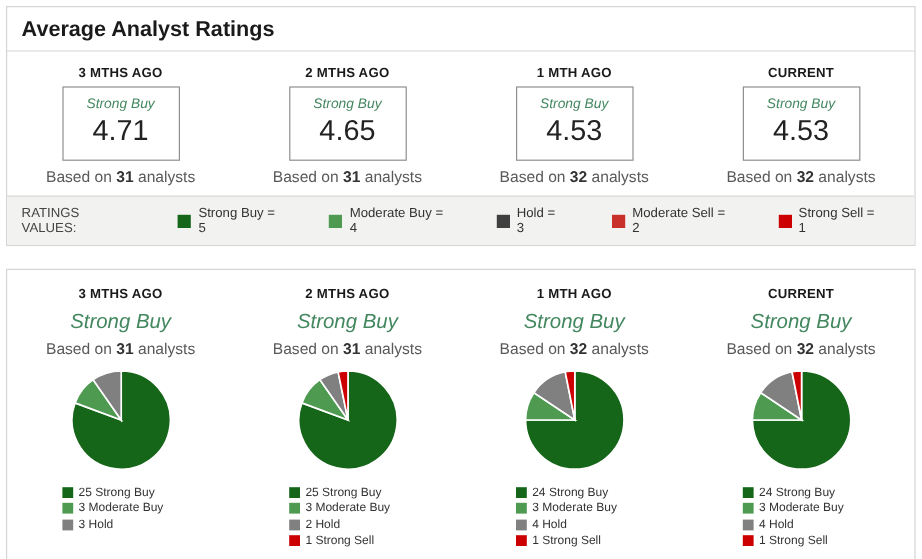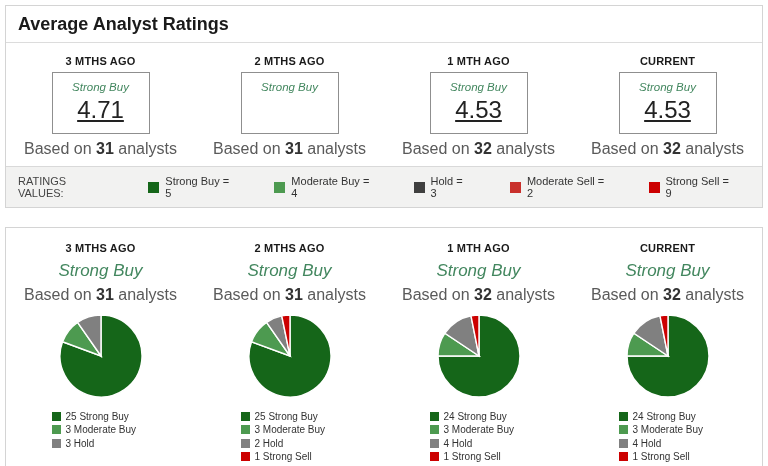--- a/index.html
+++ b/index.html
@@ -40,23 +40,22 @@
     margin: 5px auto 6px auto;
     padding-top: 8px;
     background: #fff;
   }
   .card-rating { font-size: 11.5px; }
   .green-text { color: #43875f; font-style: italic; }
   .card-value {
     font-size: 24px;
     color: #222;
     margin-top: 3px;
-    text-decoration: underline;
-  }
-  .based { font-size: 16px; color: #5a5a5a; }
+  }
+  .based { font-size: 13px; color: #5a5a5a; }
   .based b { color: #333; }
   
   .ratings-values {
     background: #f2f2f1;
     border-top: 1px solid #d9d9d9;
     padding: 8px 12px;
     font-size: 11px;
     color: #333;
     display: flex;
     align-items: center;
@@ -110,20 +109,21 @@
       <div class="based">
         <span>Based on</span>
         <b>31</b>
         <span>analysts</span>
       </div>
     </div>
     <div class="card">
       <div class="card-period">2 MTHS AGO</div>
       <div class="card-box">
         <div class="card-rating green-text">Strong Buy</div>
+        <div class="card-value">4.65</div>
       </div>
       <div class="based">
         <span>Based on</span>
         <b>31</b>
         <span>analysts</span>
       </div>
     </div>
     <div class="card">
       <div class="card-period">1 MTH AGO</div>
       <div class="card-box">
@@ -163,21 +163,21 @@
     <span class="rv-item">
       <span class="sw sw10" style="background: rgb(63, 63, 63);"></span>
       <span>Hold = 3</span>
     </span>
     <span class="rv-item">
       <span class="sw sw10" style="background: rgb(201, 48, 44);"></span>
       <span>Moderate Sell = 2</span>
     </span>
     <span class="rv-item">
       <span class="sw sw10" style="background: rgb(204, 0, 0);"></span>
-      <span>Strong Sell = 9</span>
+      <span>Strong Sell = 1</span>
     </span>
   </div>
 </div>
 
 <div class="panel panel2">
 
   <div class="cols">
 
     <div class="col">
       <div class="col-period">3 MTHS AGO</div>

